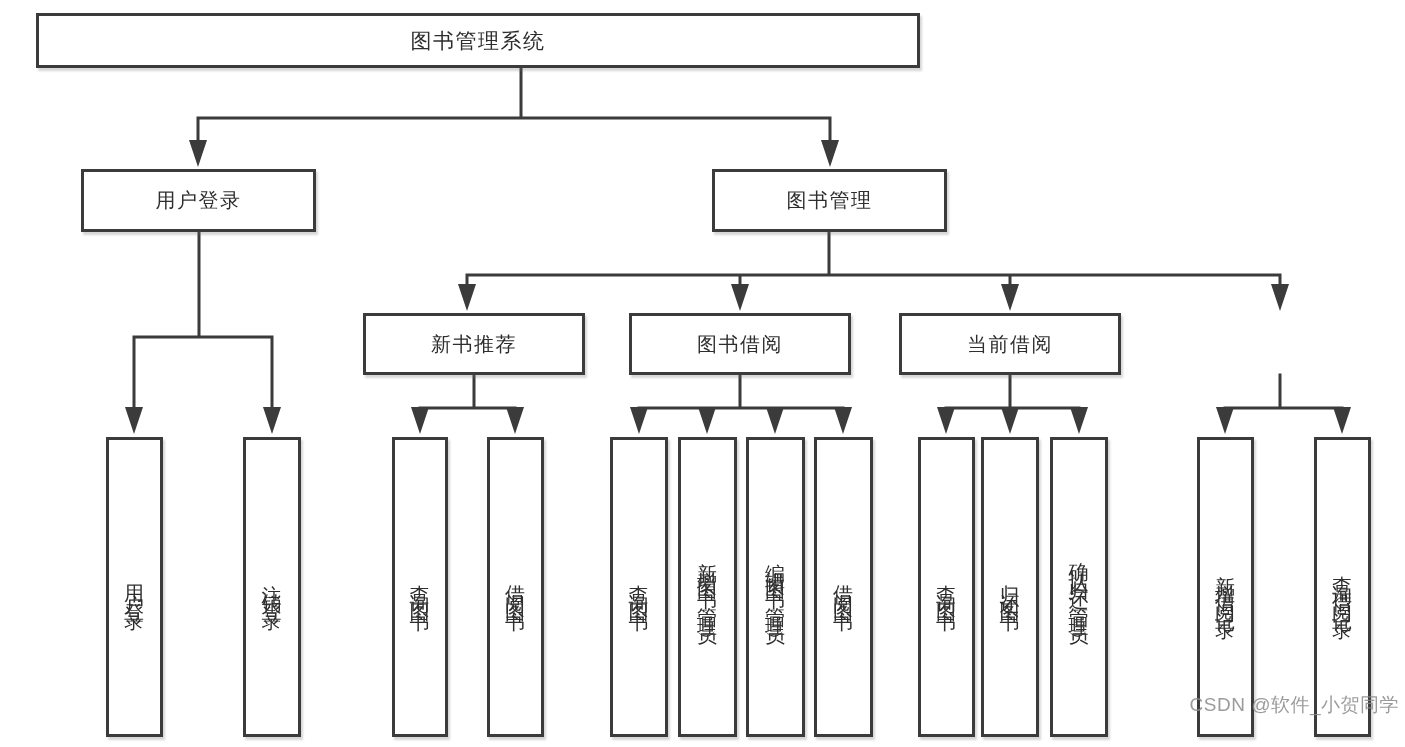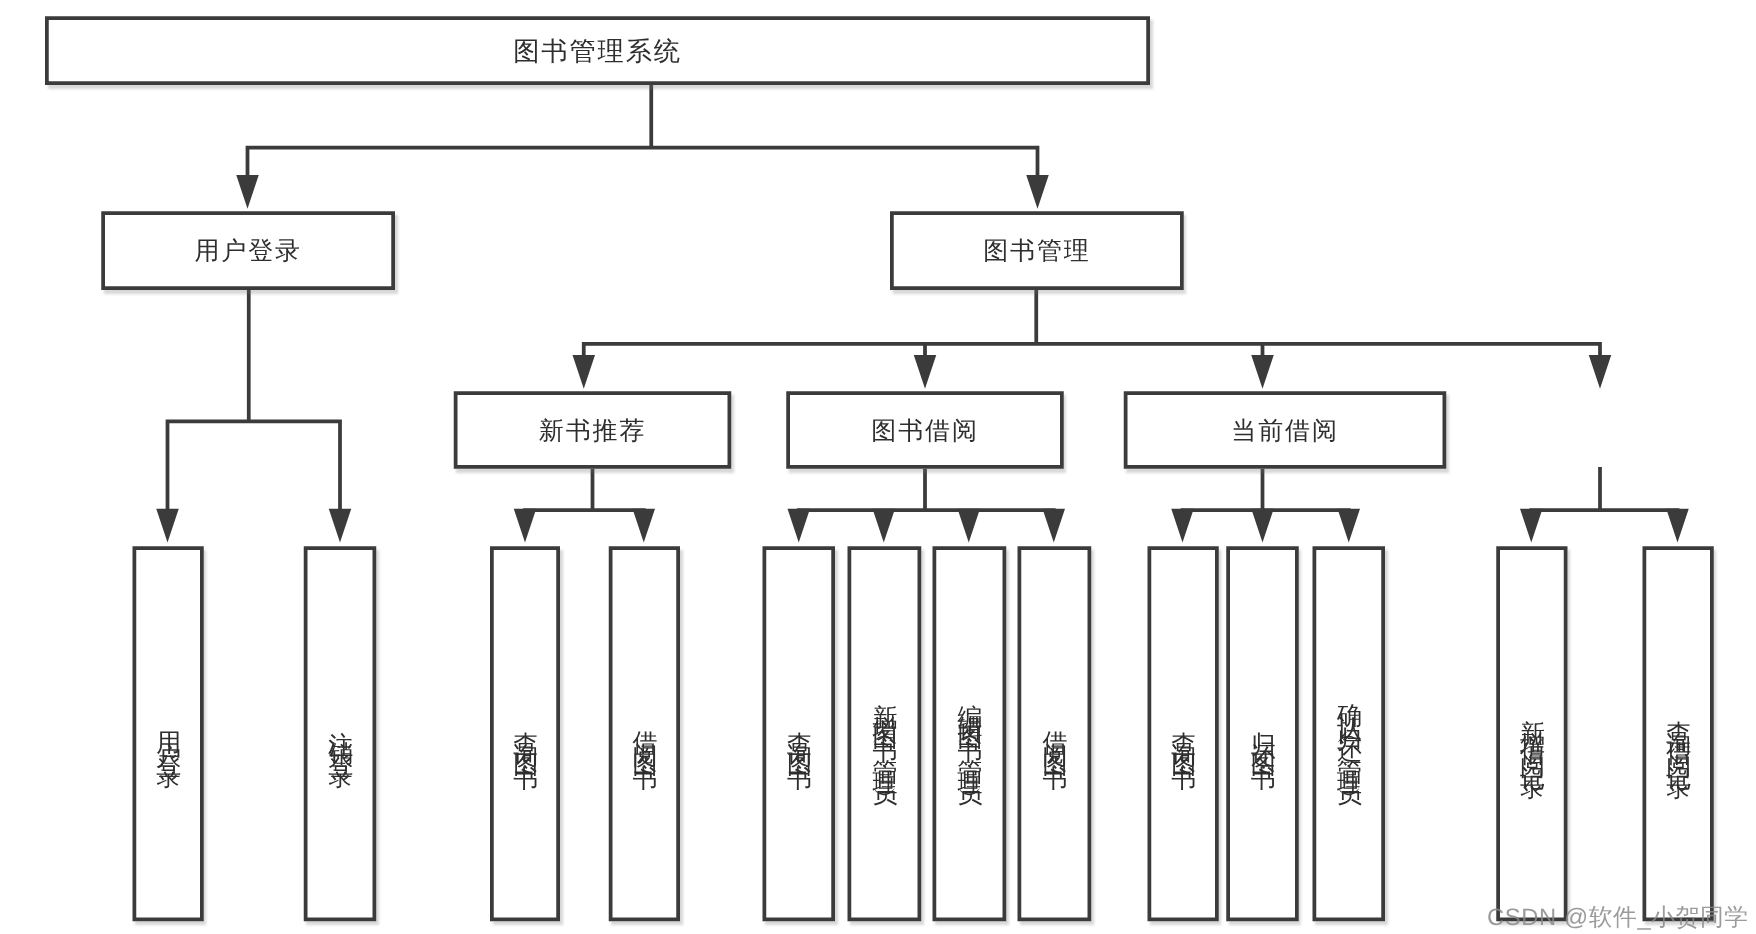--- a/index.html
+++ b/index.html
@@ -29,21 +29,21 @@
   .root .hlabel { font-size:21px; }
   .vlabel {
     writing-mode:vertical-rl;
     font-size:20px;
     line-height:1;
     letter-spacing:9px;
     color:#2e2e2e;
   }
   #watermark {
     position:absolute;
-    top:721px; right:6px;
+    top:692px; right:6px;
     font-size:19px;
     letter-spacing:0.5px;
     color:rgba(138,138,138,0.85);
     z-index:5;
     white-space:nowrap;
   }
 </style>
 </head>
 <body>
 
@@ -92,21 +92,21 @@
   <div class="box" style="left:363px; top:313px; width:222px; height:62px;">
     <span class="hlabel">新书推荐</span>
   </div>
 
   <div class="box" style="left:712px; top:169px; width:235px; height:63px;">
     <span class="hlabel">图书管理</span>
   </div>
   <div class="box" style="left:629px; top:313px; width:222px; height:62px;text-align:right;">
     <span class="hlabel">图书借阅</span>
   </div>
-  <div class="box" style="left:899px; top:313px; width:258px; height:62px;justify-content:center;">
+  <div class="box" style="left:899px; top:313px; width:222px; height:62px;justify-content:center;">
     <span class="hlabel">当前借阅</span>
   </div>
 
   <div class="box" style="left:106px; top:437px; width:57px; height:300px;">
     <span class="vlabel">用户登录</span>
   </div>
   <div class="box" style="left:243px; top:437px; width:58px; height:300px;">
     <span class="vlabel">注销登录</span>
   </div>
 

